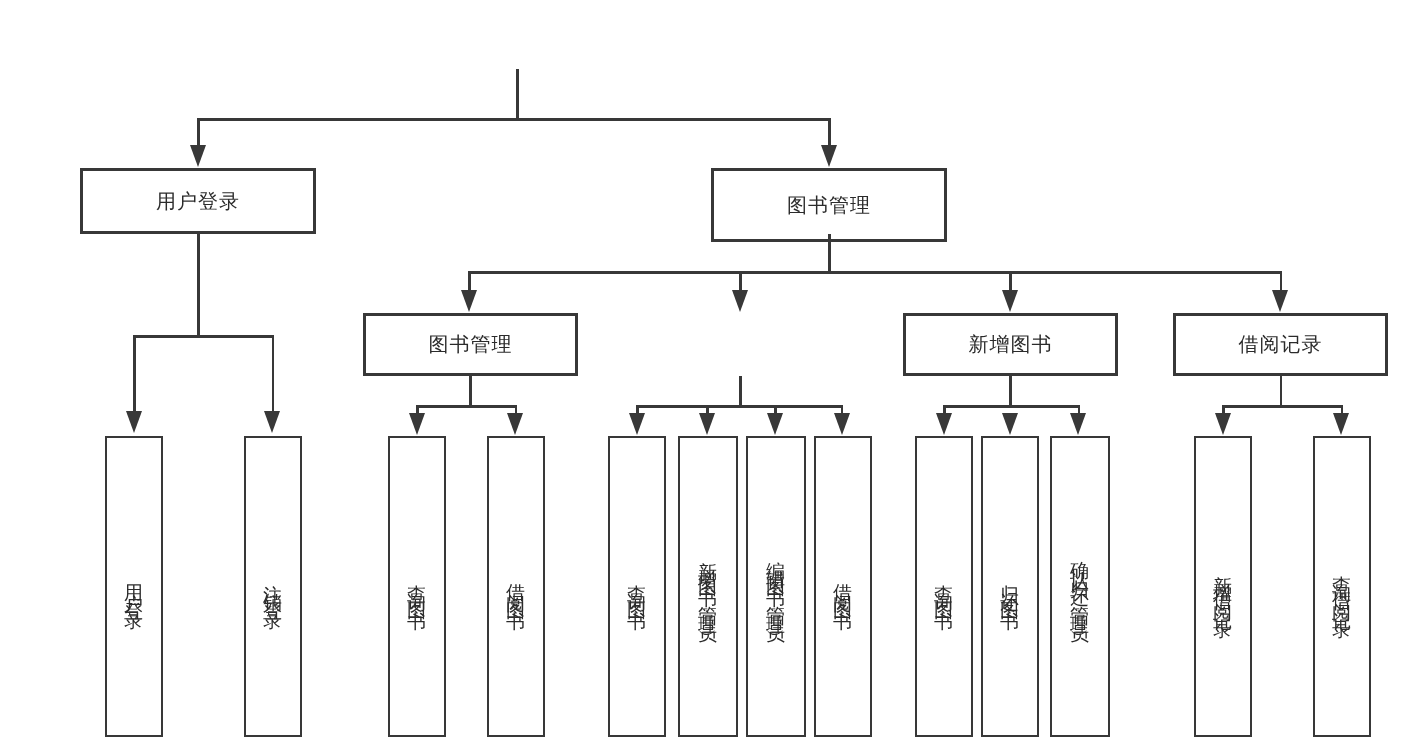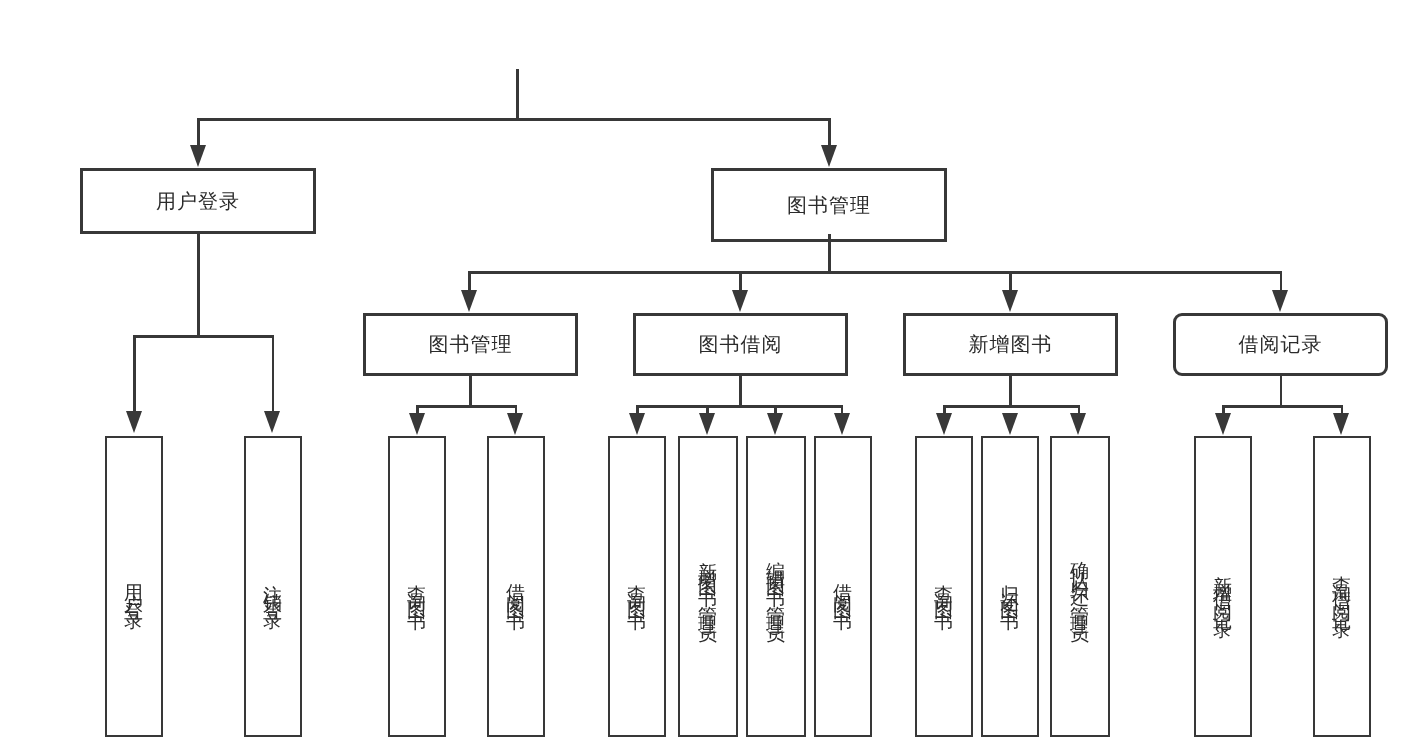--- a/index.html
+++ b/index.html
@@ -88,27 +88,24 @@
   <div class="vline" style="left:1009px;top:271px;height:20px;"></div>
   <div class="vline" style="left:1279.5px;top:271px;height:20px;"></div>
   <div class="arr" style="left:461px;top:290px;"></div>
   <div class="arr" style="left:732px;top:290px;"></div>
   <div class="arr" style="left:1002px;top:290px;"></div>
   <div class="arr" style="left:1272px;top:290px;"></div>
 
   <div class="box" style="left:363px;top:313px;width:215px;height:63px;">
     <span>图书管理</span>
   </div>
-  <div class="box" style="left:633px;top:313px;width:215px;height:63px;">
-    <span>图书借阅</span>
-  </div>
   <div class="box" style="left:903px;top:313px;width:215px;height:63px;">
     <span>新增图书</span>
   </div>
-  <div class="box" style="left:1173px;top:313px;width:215px;height:63px;border-radius:9px;">
+  <div class="box" style="left:1173px;top:313px;width:215px;height:63px;">
     <span>借阅记录</span>
   </div>
 
   <div class="vline" style="left:469px;top:376px;height:31px;"></div>
   <div class="hline" style="left:416px;top:405px;width:101px;"></div>
   <div class="vline" style="left:416px;top:405px;height:10px;"></div>
   <div class="vline" style="left:514.5px;top:405px;height:10px;"></div>
   <div class="arr" style="left:409px;top:413px;"></div>
   <div class="arr" style="left:507px;top:413px;"></div>
 

